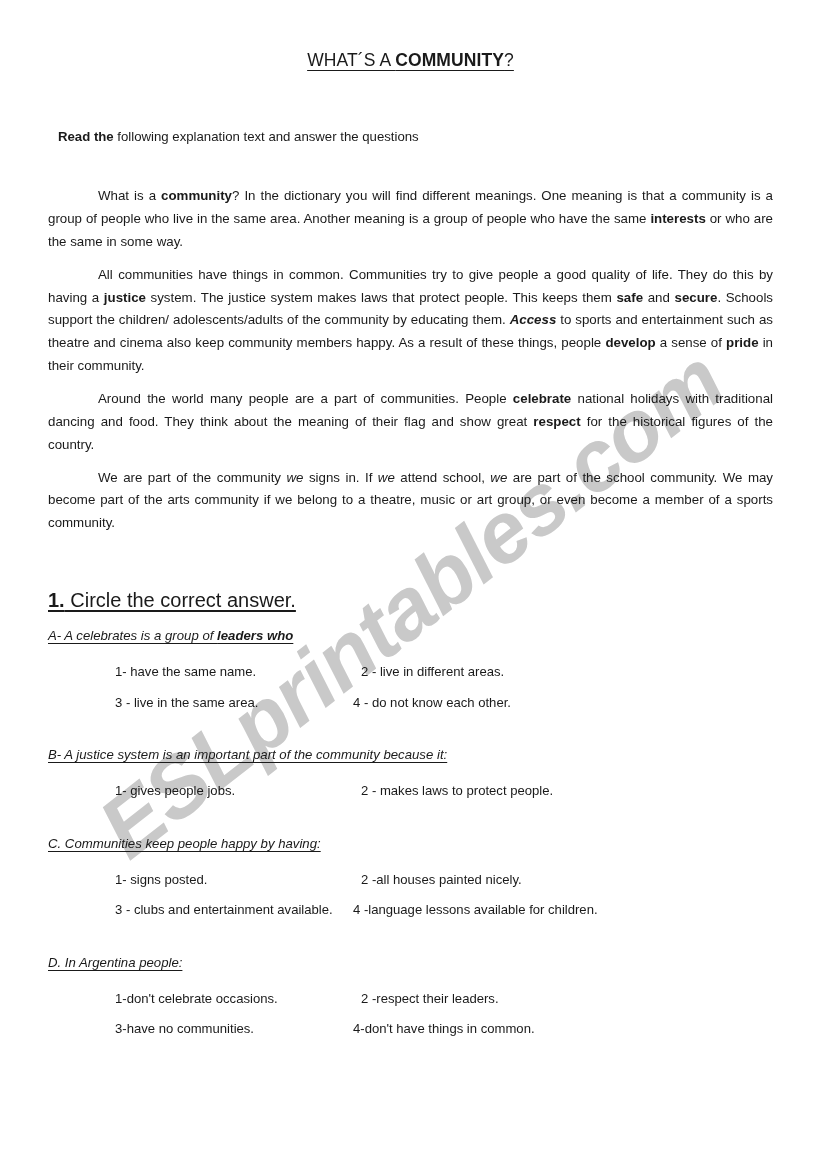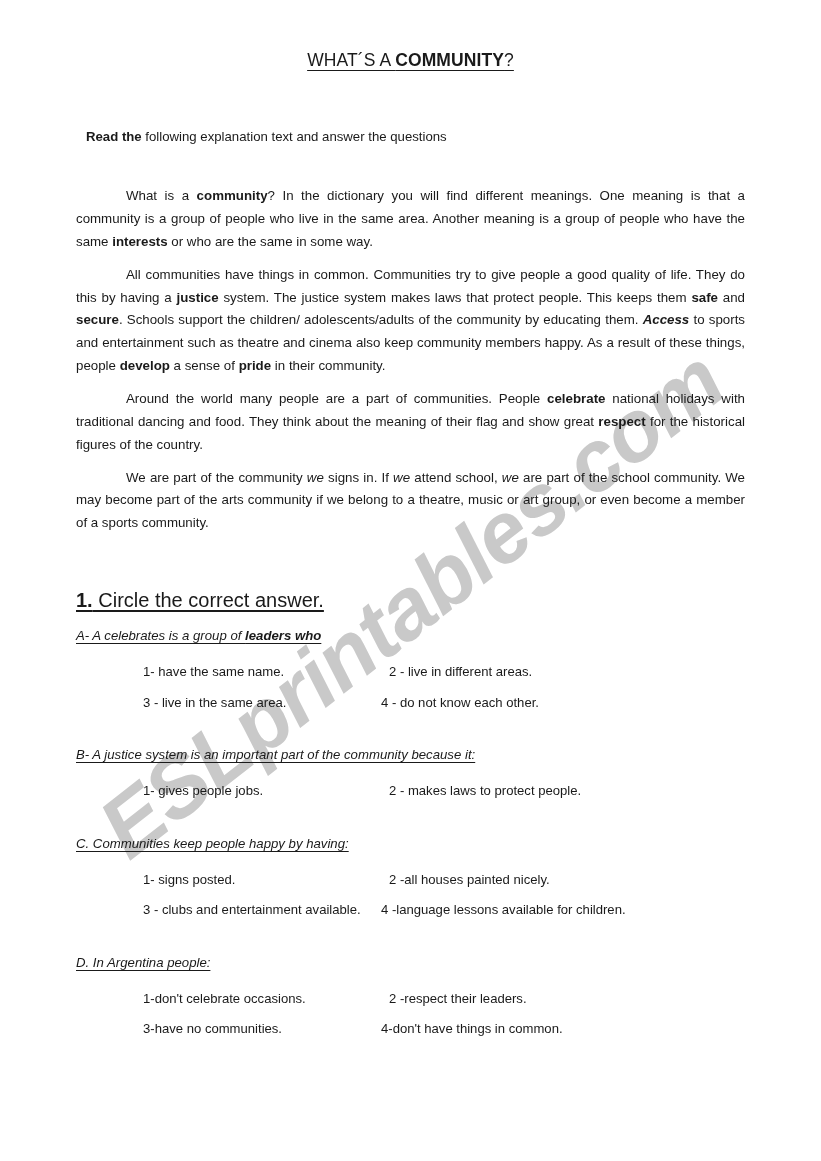--- a/index.html
+++ b/index.html
@@ -39,21 +39,21 @@
     white-space: nowrap;
     pointer-events: none;
     z-index: 1;
     user-select: none;
   }
 
   
   .content {
     position: relative;
     z-index: 2;
-    padding: 0 76px;
+    padding: 0 48px;
   }
 
   
   .doc-title {
     margin: 0;
     padding-top: 50px;
     text-align: center;
     font-size: 17.5px;
     font-weight: normal;
     letter-spacing: 0.1px;

